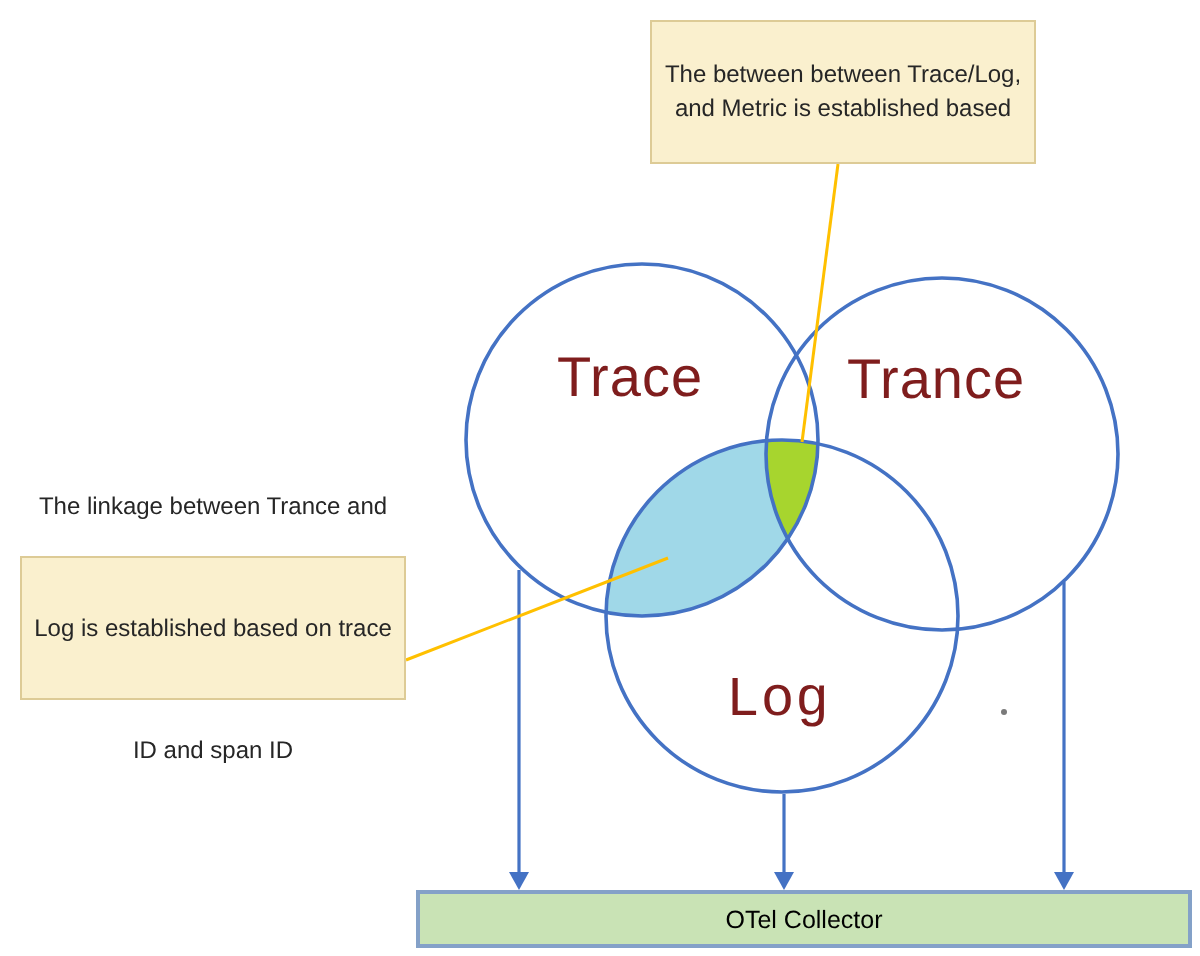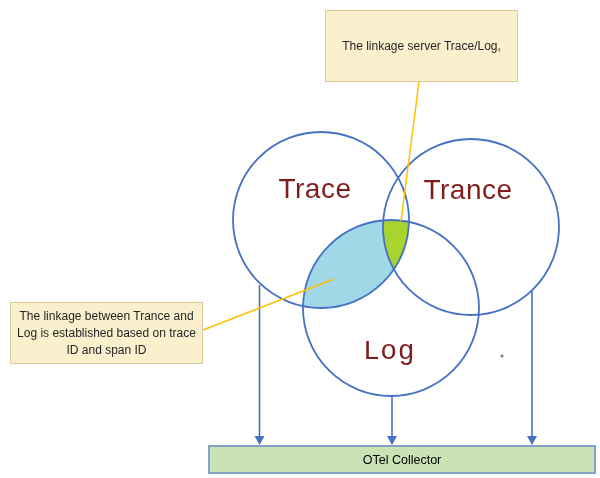--- a/index.html
+++ b/index.html
@@ -34,21 +34,21 @@
     display: flex;
     flex-direction: column;
     justify-content: center;
     align-items: center;
     text-align: center;
     font-size: 12px;
     line-height: 17px;
     color: #262626;
   }
   #callout-top  { left: 325px; top: 10px;  width: 193px; height: 72px; }
-  #callout-left { left: 10px;  top: 302px; width: 193px; height: 62px; }
+  #callout-left { left: 10px;  top: 278px; width: 193px; height: 72px; gap: 44px; }
   .callout .line { display: block; white-space: nowrap; }
 
   .collector-box {
     position: absolute;
     left: 208px;
     top: 445px;
     width: 388px;
     height: 29px;
     box-sizing: border-box;
     background: #C9E3B5;
@@ -102,21 +102,22 @@
     <line x1="203" y1="330" x2="334" y2="279" stroke-width="1.5" stroke="#FFC000"></line>
 
     <circle cx="502" cy="356" r="1.5" fill="#7a7a7a"></circle>
   </svg>
 
   <div class="venn-label" id="label-trace">Trace</div>
   <div class="venn-label" id="label-metric">Trance</div>
   <div class="venn-label" id="label-log">Log</div>
 
   <div class="callout" id="callout-top">
-    <span class="line">The linkage server Trace/Log,</span>
+    <span class="line">The between between Trace/Log,</span>
+    <span class="line">and Metric is established based</span>
   </div>
 
   <div class="callout" id="callout-left">
     <span class="line">The linkage between Trance and</span>
     <span class="line">Log is established based on trace</span>
     <span class="line">ID and span ID</span>
   </div>
 
   <div class="collector-box">
     <span>OTel Collector</span>

